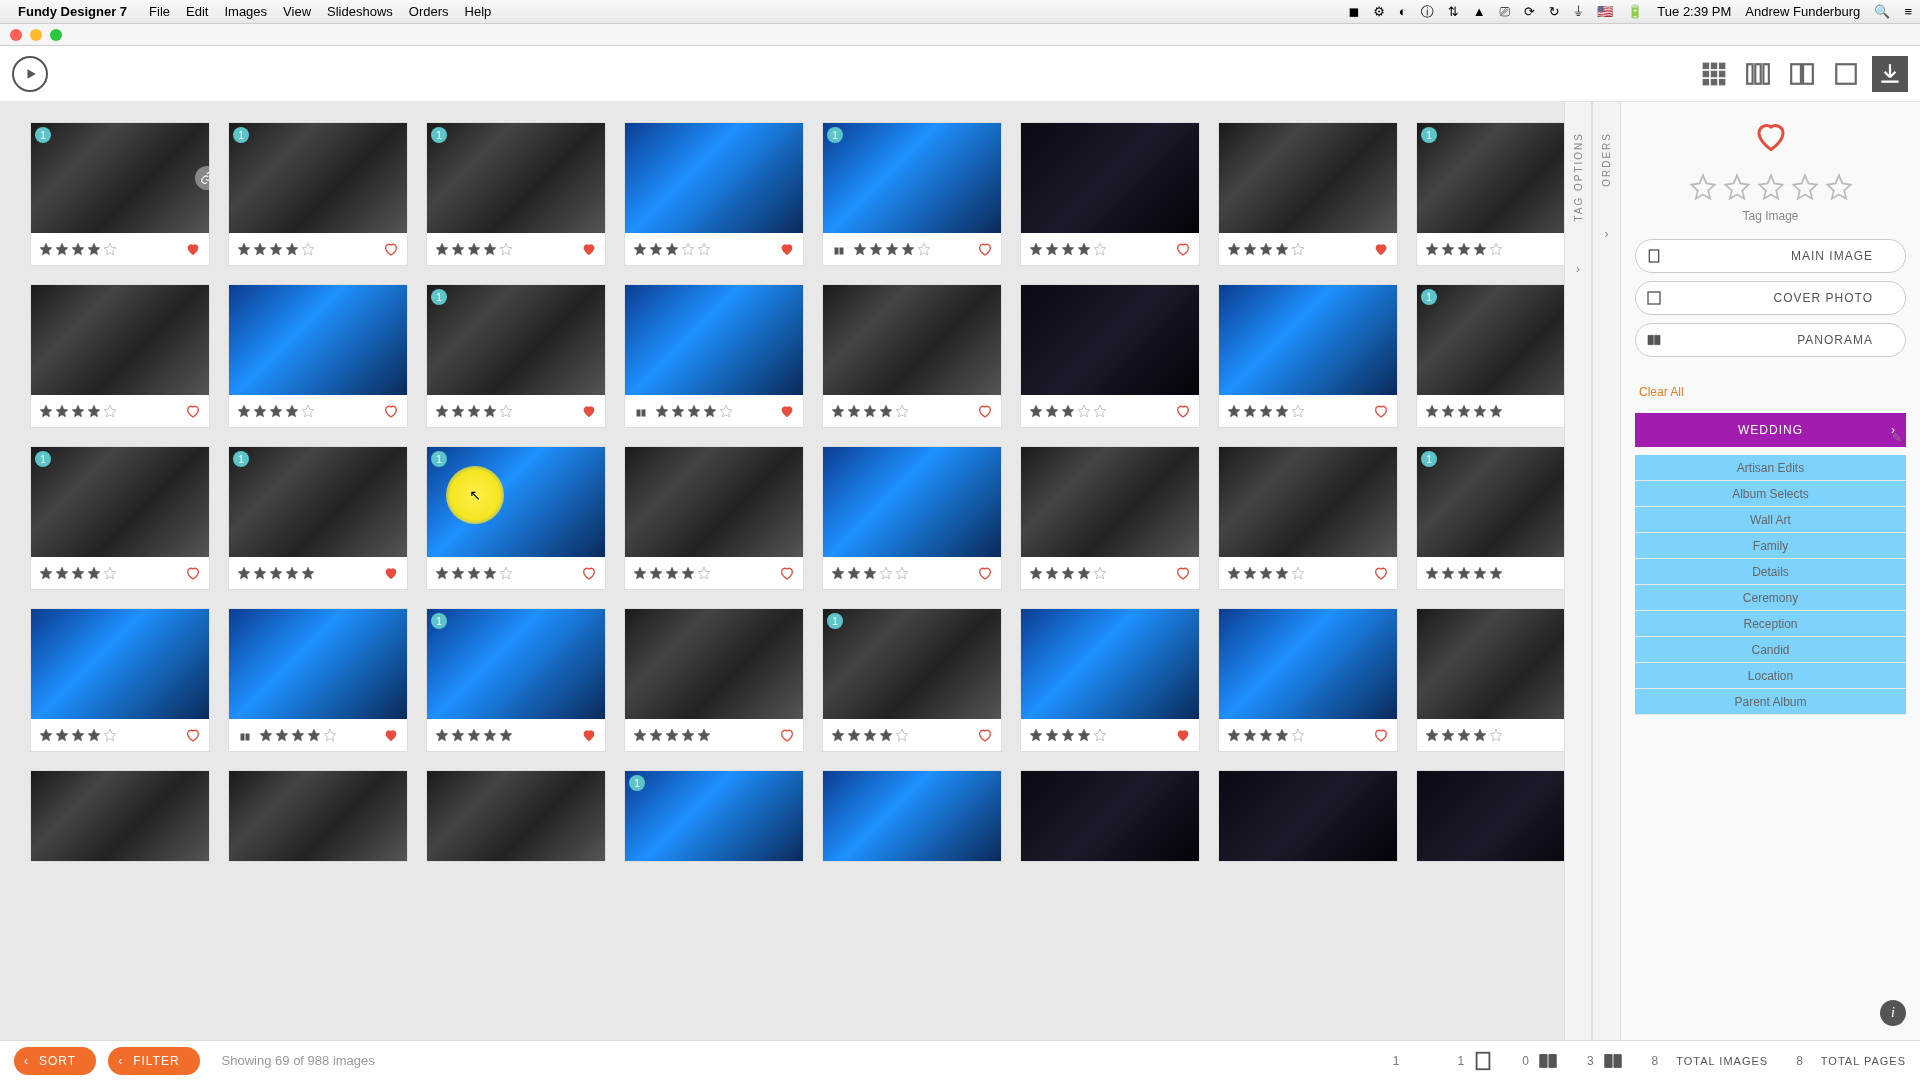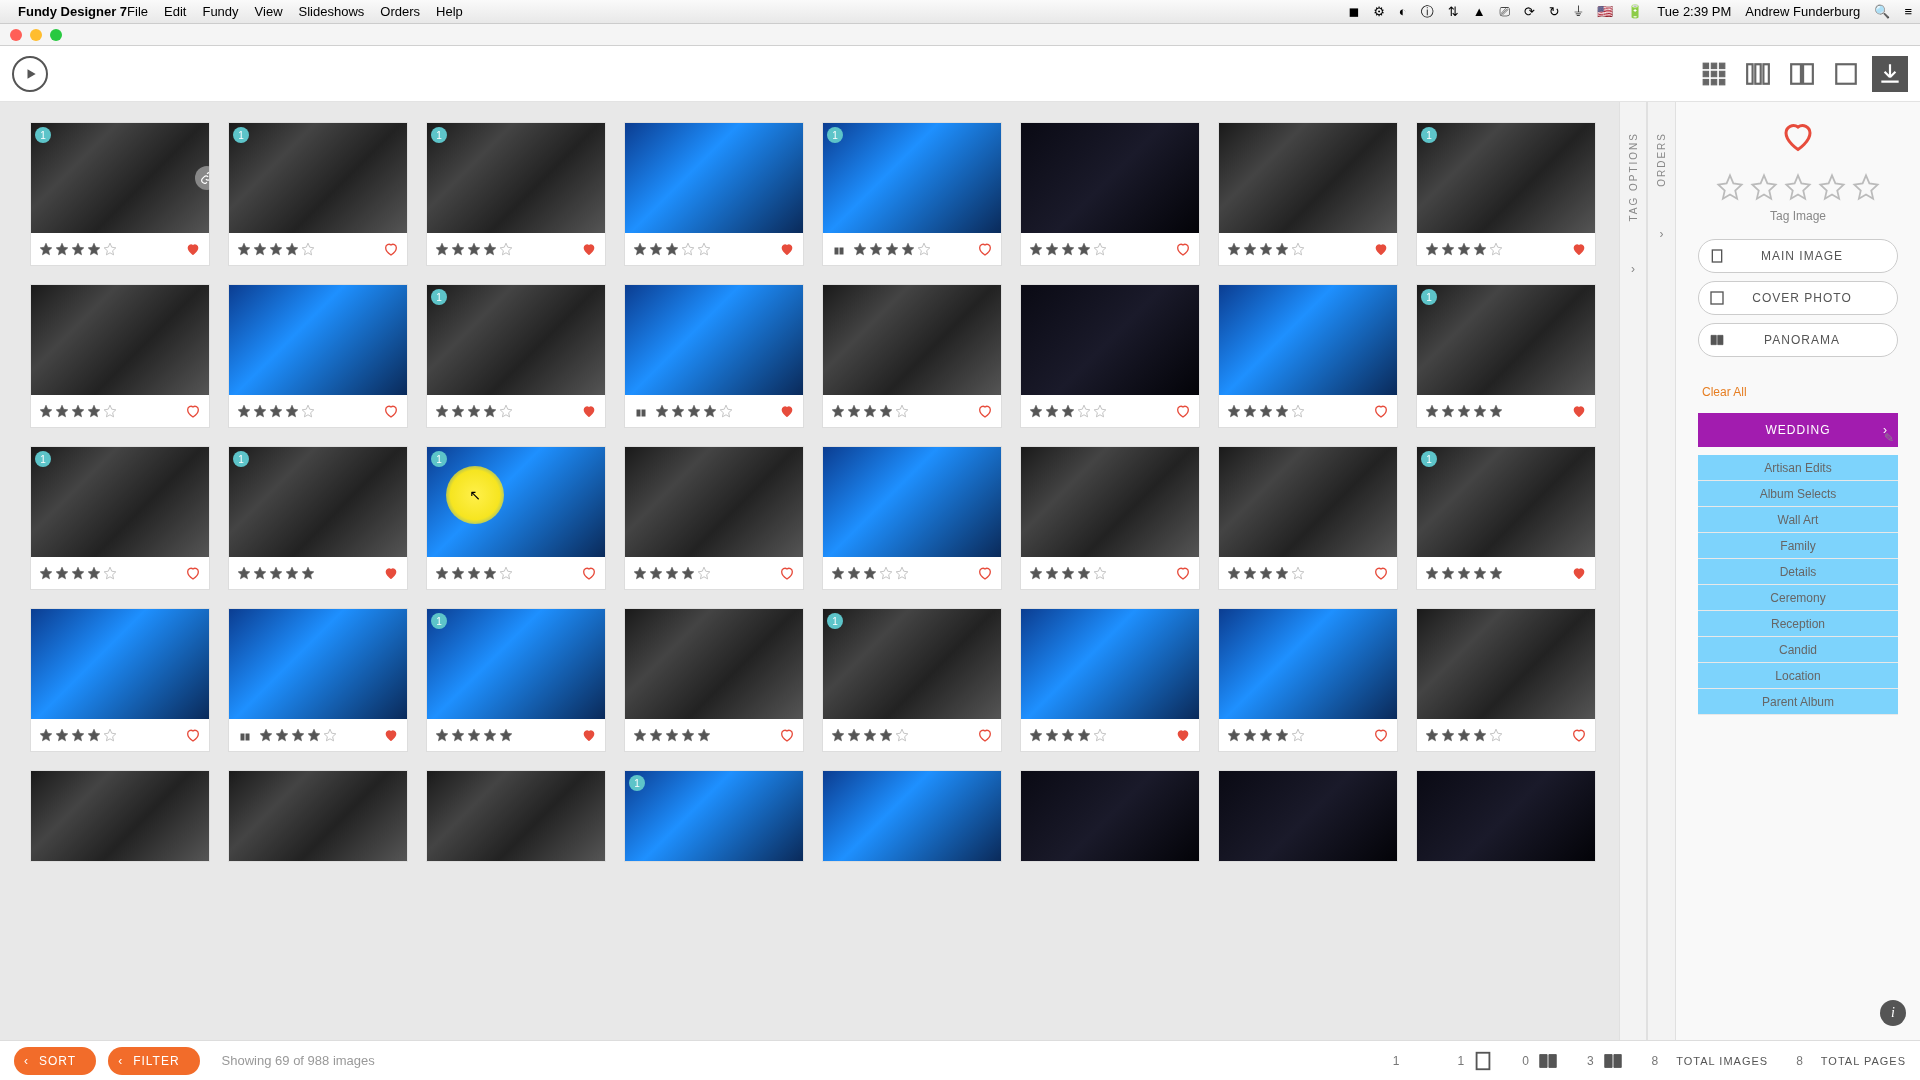--- a/index.html
+++ b/index.html
@@ -1,21 +1,21 @@
 <!DOCTYPE html>
 <html><head>
 <meta charset="utf-8">
 <style>
 * { margin: 0; padding: 0; box-sizing: border-box; font-family: -apple-system, BlinkMacSystemFont, "Helvetica Neue", sans-serif; }
 body { width: 1920px; height: 1080px; background: #e8e8e8; overflow: hidden; position: relative; }
 
 
 .menubar { height: 24px; background: linear-gradient(#fafafa,#e8e8e8); display: flex; align-items: center; font-size: 13px; padding: 0 8px; border-bottom: 1px solid #ccc; }
 .menubar .apple { font-size: 14px; margin-right: 10px; }
-.menubar .appname { font-weight: 600; margin-right: 0; }
+.menubar .appname { font-weight: 600; margin-right: 22px; }
 .menubar .mitem { margin-right: 16px; }
 .menubar .spacer { flex: 1; }
 .menubar .ricon { margin-left: 14px; font-size: 13px; }
 
 
 .titlebar { height: 22px; background: #f5f5f5; display:flex; align-items:center; padding-left:10px; border-bottom:1px solid #d0d0d0;}
 .tl { width:12px; height:12px; border-radius:50%; margin-right:8px; }
 .tl.r{background:#ff5f57}.tl.y{background:#ffbd2e}.tl.g{background:#28c940}
 
 
@@ -54,30 +54,30 @@
 
 .cursor-hi { position:absolute; width:58px; height:58px; border-radius:50%; background:radial-gradient(circle,#fff04a 0%, #f6e520 60%, rgba(246,229,32,0) 100%); z-index:50; pointer-events:none; display:flex;align-items:center;justify-content:center;}
 .cursor-hi .arrow{font-size:14px;color:#000;}
 
 
 .rail { width:28px; background:#f3f3f3; display:flex; flex-direction:column; align-items:center; padding-top:30px; border-left:1px solid #e0e0e0; border-right:1px solid #e0e0e0;}
 .rail .vt { writing-mode: vertical-rl; transform:rotate(180deg); font-size:10px; letter-spacing:2px; color:#888; margin-bottom:40px;}
 .rail .chev{font-size:12px;color:#888;}
 
 
-.panel { width:245px; background:#f9f9f9; padding:16px 22px; border-left:1px solid #e0e0e0;}
+.panel { width:300px; background:#f9f9f9; padding:16px 14px; border-left:1px solid #e0e0e0;}
 .panel .bigheart{text-align:center; font-size:30px;}
 .panel .bigheart svg{width:36px;height:36px;fill:none;stroke:#e74c3c;stroke-width:2;}
 .panel .bigstars{display:flex;justify-content:center;gap:6px;margin:12px 0 8px;}
 .panel .bigstars svg{width:28px;height:28px;fill:none;stroke:#bbb;stroke-width:1.5;}
 .panel .taglabel{text-align:center;font-size:12px;color:#888;margin-bottom:16px;}
 .tagbtn{display:flex;align-items:center;border:1px solid #ccc;border-radius:20px;height:34px;margin-bottom:8px;background:#fff;padding:0 4px;}
 .tagbtn .icn{width:28px;height:28px;border-radius:50%;background:#fff;display:flex;align-items:center;justify-content:center;margin-right:8px;}
 .tagbtn .icn svg{width:16px;height:16px;fill:#555;stroke:#555;}
-.tagbtn .lbl{flex:1;text-align:center;font-size:12px;letter-spacing:1px;color:#555;padding-right:28px;}
+.tagbtn .lbl{flex:1;text-align:right;font-size:12px;letter-spacing:1px;color:#555;padding-right:28px;}
 .clearall{font-size:12px;color:#e67e22;margin:20px 0 14px 4px;display:inline-block;}
 .catbtn{background:#a21caf;color:#fff;height:34px;display:flex;align-items:center;justify-content:center;font-size:12px;letter-spacing:1px;position:relative;margin-bottom:8px;}
 .catbtn .chev{position:absolute;right:10px;}
 .catlist .citem{height:26px;border-bottom:1px solid #e8e8e8;display:flex;align-items:center;justify-content:center;font-size:12px;color:#666;background:#7dd3fc;}
 .catlist .citem:first-child{border-top:1px solid #e8e8e8;}
 .catlist{position:relative;}
 .editp{position:absolute;right:4px;top:-24px;font-size:12px;color:#888;}
 
 
 .footer{position:absolute;bottom:0;left:0;right:0;height:40px;background:#fff;border-top:1px solid #ddd;display:flex;align-items:center;padding:0 14px;}
@@ -140,21 +140,21 @@
       </symbol>
     <symbol id="sv-page" viewBox="0 0 24 24">
         <rect x="5" y="3" width="14" height="18" fill="none" stroke-width="2"></rect>
       </symbol>
   </defs>
 </svg>
 
 <div class="menubar">
   <span class="apple"></span>
   <span class="appname">Fundy Designer 7</span>
-  <span id="menuitems"><span class="mitem">File</span><span class="mitem">Edit</span><span class="mitem">Fundy</span><span class="mitem">View</span><span class="mitem">Slideshows</span><span class="mitem">Orders</span><span class="mitem">Help</span></span>
+  <span id="menuitems"><span class="mitem">File</span><span class="mitem">Edit</span><span class="mitem">Images</span><span class="mitem">View</span><span class="mitem">Slideshows</span><span class="mitem">Orders</span><span class="mitem">Help</span></span>
   <span class="spacer"></span>
   <span class="ricon">◼</span>
   <span class="ricon">⚙</span>
   <span class="ricon">◐</span>
   <span class="ricon">ⓘ</span>
   <span class="ricon">⇅</span>
   <span class="ricon">▲</span>
   <span class="ricon">⎚</span>
   <span class="ricon">⟳</span>
   <span class="ricon">↻</span>

